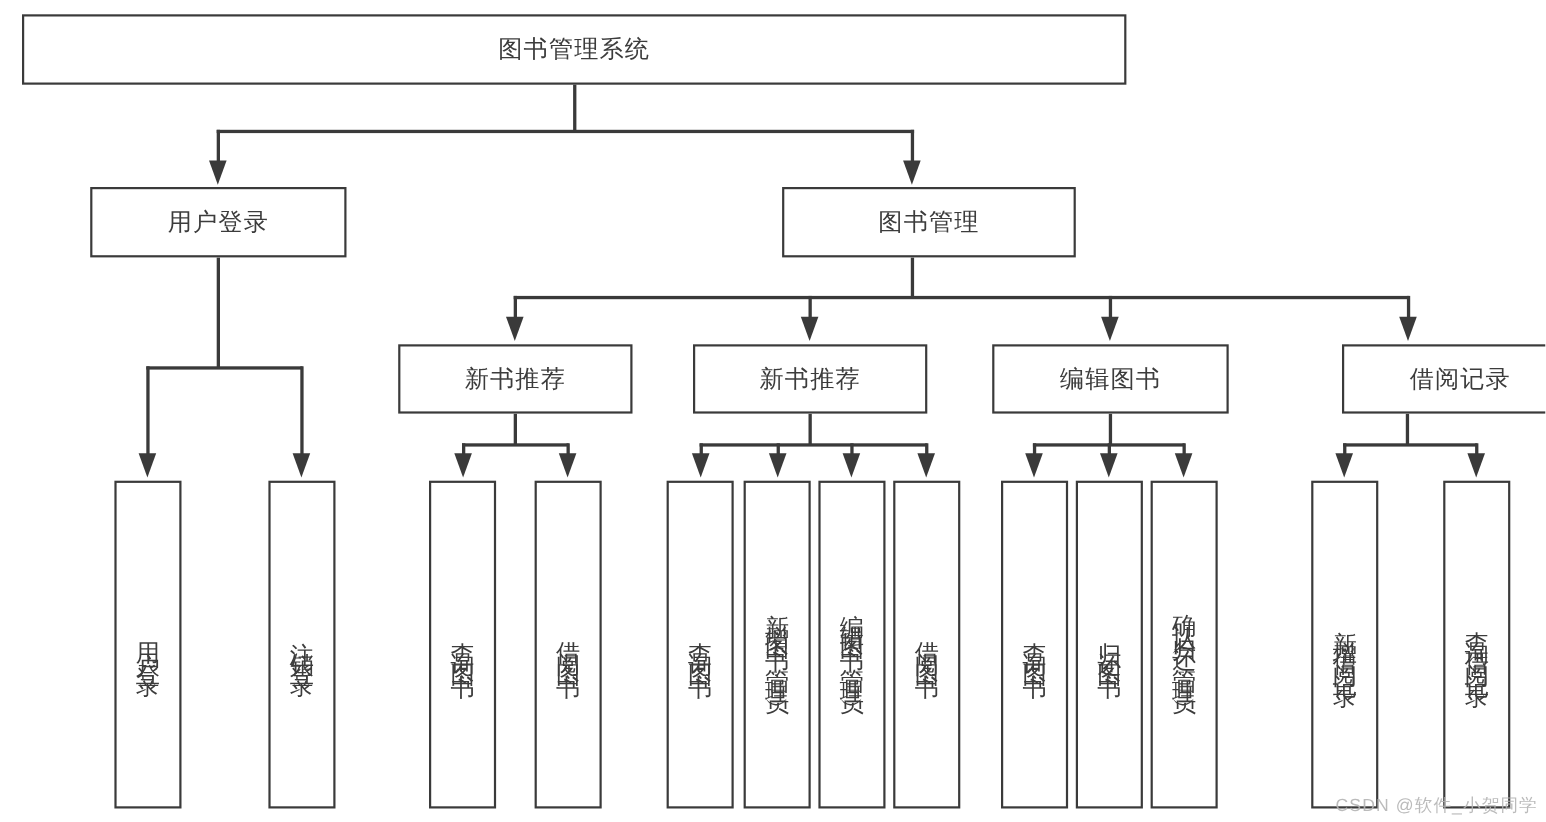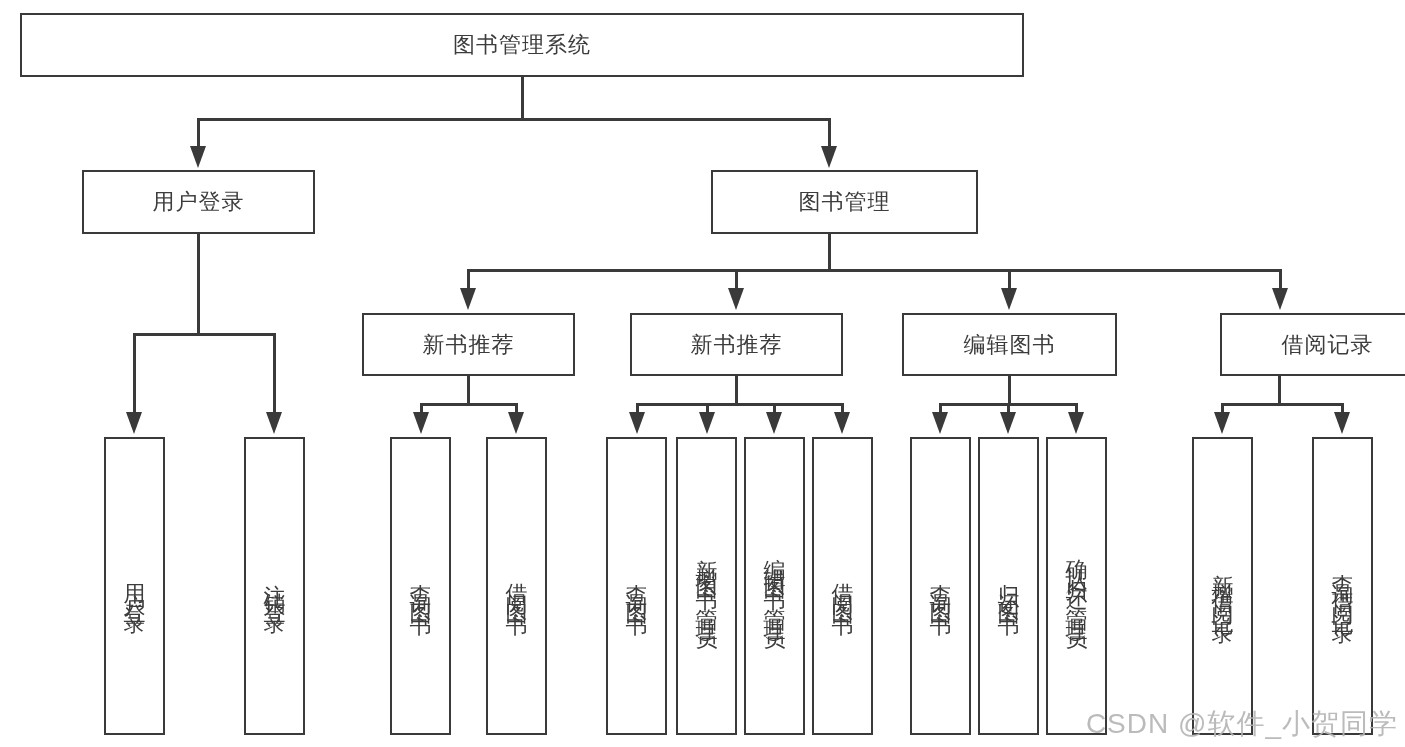--- a/index.html
+++ b/index.html
@@ -20,21 +20,21 @@
     font-size:22px;letter-spacing:10px;color:var(--text,#3c3c3c);
     line-height:1;white-space:nowrap;
   }
   .line{position:absolute;background:var(--line,#3a3a3a);}
   .arrow{
     position:absolute;width:0;height:0;
     border-left:8px solid transparent;border-right:8px solid transparent;
     border-top:22px solid var(--line,#3a3a3a);
   }
   .watermark{
-    position:absolute;right:7px;bottom:4px;font-size:28px;
+    position:absolute;right:7px;bottom:4px;font-size:16px;
     color:var(--wm,#b4b4b4);letter-spacing:1px;white-space:nowrap;opacity:.9;
   }
 </style>
 </head>
 <body>
 
 <div class="canvas">
 
   <div class="line" style="left:521px;top:68px;width:2.5px;height:51px"></div>
   <div class="line" style="left:197px;top:118px;width:634px;height:2.5px"></div>

